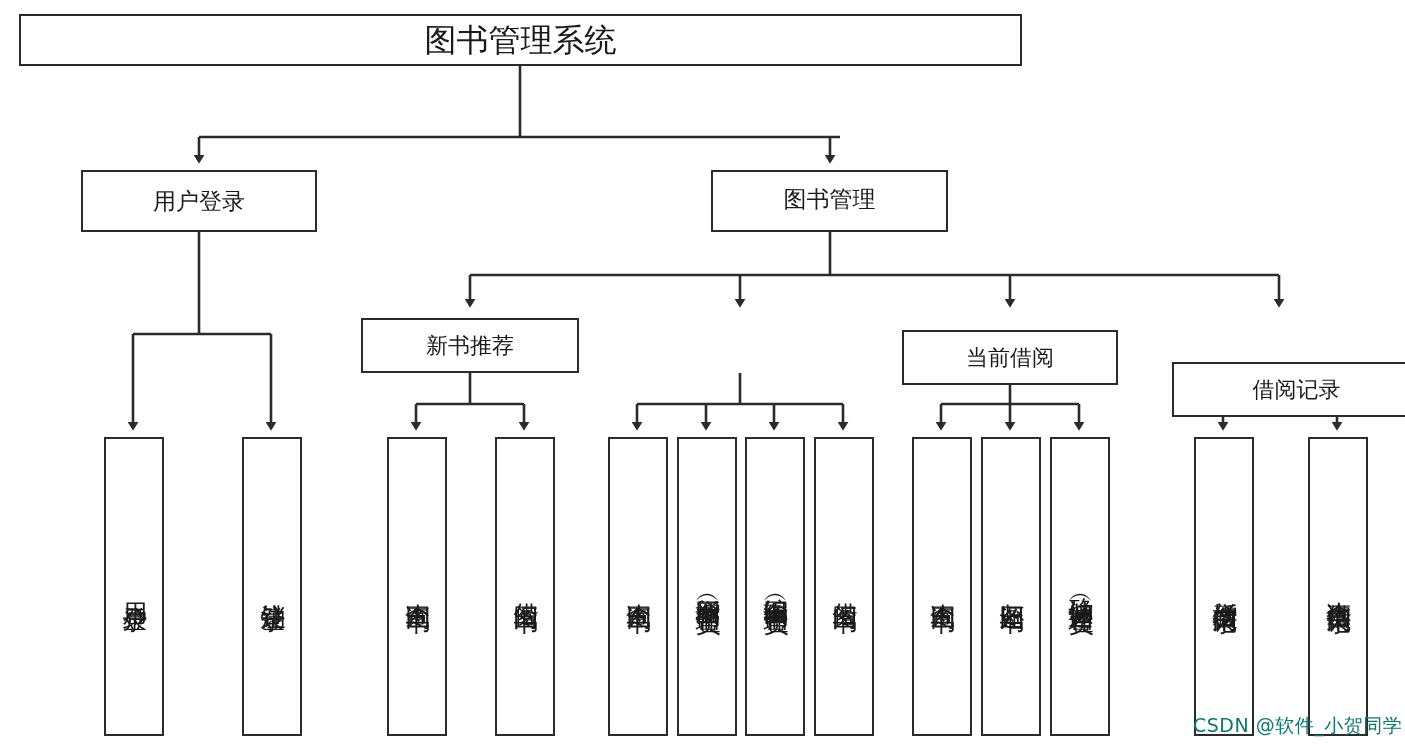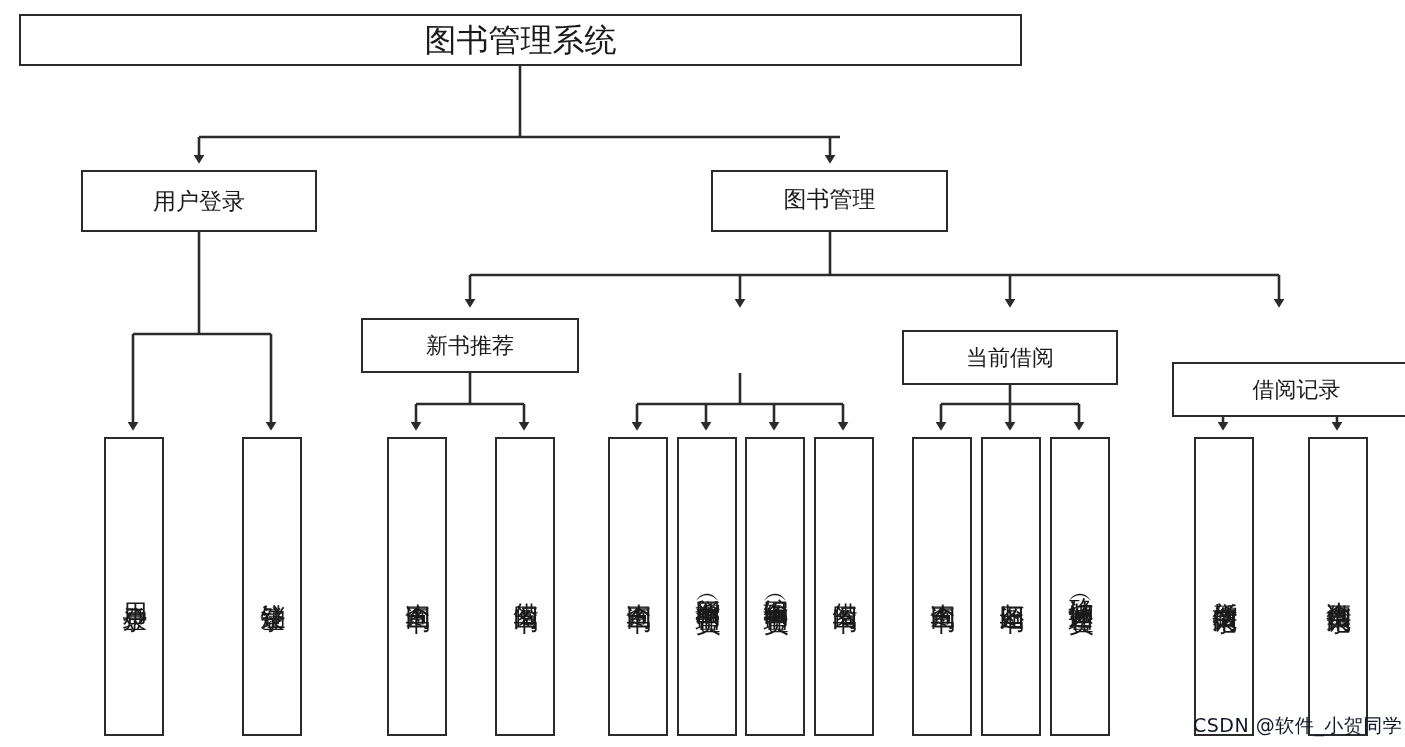--- a/index.html
+++ b/index.html
@@ -56,21 +56,21 @@
     line-height: 1.15;
     letter-spacing: 2px;
     white-space: normal;
     max-height: 268px;
   }
   .watermark {
     position: absolute;
     left: 1193px;
     top: 713px;
     font-size: 19px;
-    color: #0f172a;
+    color: #0f766e;
     letter-spacing: 0.5px;
     z-index: 5;
     white-space: nowrap;
   }
 </style>
 </head>
 <body>
 
 <div id="canvas">
 

